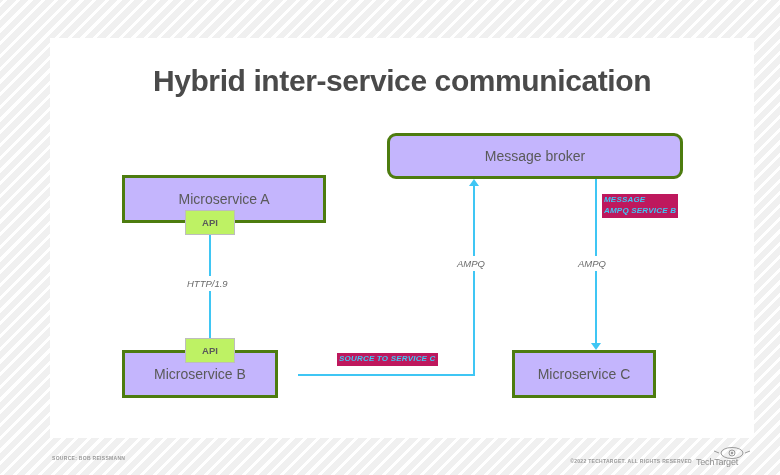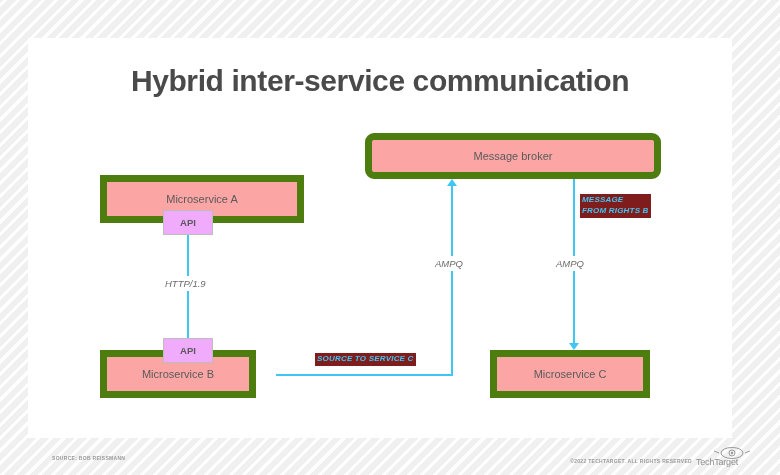--- a/index.html
+++ b/index.html
@@ -20,54 +20,54 @@
       #f0f0f0 9px
     );
   }
   #stage {
     position: relative;
     width: 780px;
     height: 475px;
   }
   #card {
     position: absolute;
-    left: 28px;
+    left: 50px;
     top: 38px;
     width: 704px;
     height: 400px;
     background: #ffffff;
   }
   #title {
     position: absolute;
     left: 0;
     top: 26px;
     width: 704px;
     text-align: center;
     font-size: 30px;
     font-weight: bold;
     color: #4a4a4a;
     letter-spacing: -0.4px;
   }
   .node {
     position: absolute;
     box-sizing: border-box;
-    border: 7px solid #4d7c0f;
-    background: #fca5a5;
+    border: 3px solid #4d7c0f;
+    background: #c4b5fd;
     display: flex;
     align-items: center;
     justify-content: center;
-    font-size: 11px;
+    font-size: 14px;
     color: #5a5a5a;
   }
   .node.rounded { border-radius: 9px; }
   .api-box {
     position: absolute;
     box-sizing: border-box;
     border: 1px solid #bdbdbd;
-    background: #f0abfc;
+    background: #bef264;
     display: flex;
     align-items: center;
     justify-content: center;
     font-size: 9.5px;
     font-weight: bold;
     color: #5a5a5a;
     z-index: 5;
   }
   .hline, .vline {
     position: absolute;
@@ -93,21 +93,21 @@
     font-style: italic;
   }
   .blue-label {
     position: absolute;
     font-size: 8px;
     font-weight: bold;
     font-style: italic;
     color: #3fc6f4;
     letter-spacing: 0.2px;
     line-height: 1.35;
-    background: #7f1d1d;
+    background: #be185d;
     padding: 1px 2px;
     white-space: nowrap;
   }
   #source-credit {
     position: absolute;
     left: 52px;
     top: 455px;
     font-size: 5px;
     font-weight: bold;
     color: #9a9a9a;
@@ -164,40 +164,40 @@
       <span>API</span>
     </div>
 
     <div class="node" style="left:72px; top:312px; width:156px; height:48px;">
       <span>Microservice B</span>
     </div>
     <div class="api-box" style="left:135px; top:300px; width:50px; height:25px;">
       <span>API</span>
     </div>
 
-    <div class="node" style="left:462px; top:312px; width:160px; height:48px;">
+    <div class="node" style="left:462px; top:312px; width:144px; height:48px;">
       <span>Microservice C</span>
     </div>
 
     <div class="vline" style="left:159px; top:197px; height:106px;"></div>
     <div class="arrow-up" style="left:155px; top:190px;"></div>
     <div class="edge-label" style="left:134px; top:238px;">HTTP/1.9</div>
 
     <div class="hline" style="left:248px; top:336px; width:177px;"></div>
     <div class="vline" style="left:423px; top:148px; height:190px;"></div>
     <div class="arrow-up" style="left:419px; top:141px;"></div>
     <div class="edge-label" style="left:404px; top:218px;">AMPQ</div>
     <div class="blue-label" style="left:287px; top:315px;">SOURCE TO SERVICE C</div>
 
     <div class="vline" style="left:545px; top:141px; height:164px;"></div>
     <div class="arrow-down" style="left:541px; top:305px;"></div>
     <div class="edge-label" style="left:525px; top:218px;">AMPQ</div>
     <div class="blue-label" style="left:552px; top:156px;">
       <div>MESSAGE</div>
-      <div>FROM RIGHTS B</div>
+      <div>AMPQ SERVICE B</div>
     </div>
 
   </div>
 
   <div id="source-credit">SOURCE: BOB REISSMANN</div>
   <div id="copyright">©2022 TECHTARGET. ALL RIGHTS RESERVED</div>
 
   <svg id="tt-logo" viewBox="0 0 72 24">
     <ellipse cx="36" cy="7" rx="11" ry="5.5" fill="none" stroke="#9a9a9a" stroke-width="1"></ellipse>
     <circle cx="36" cy="7" r="3" fill="none" stroke="#9a9a9a" stroke-width="1"></circle>

